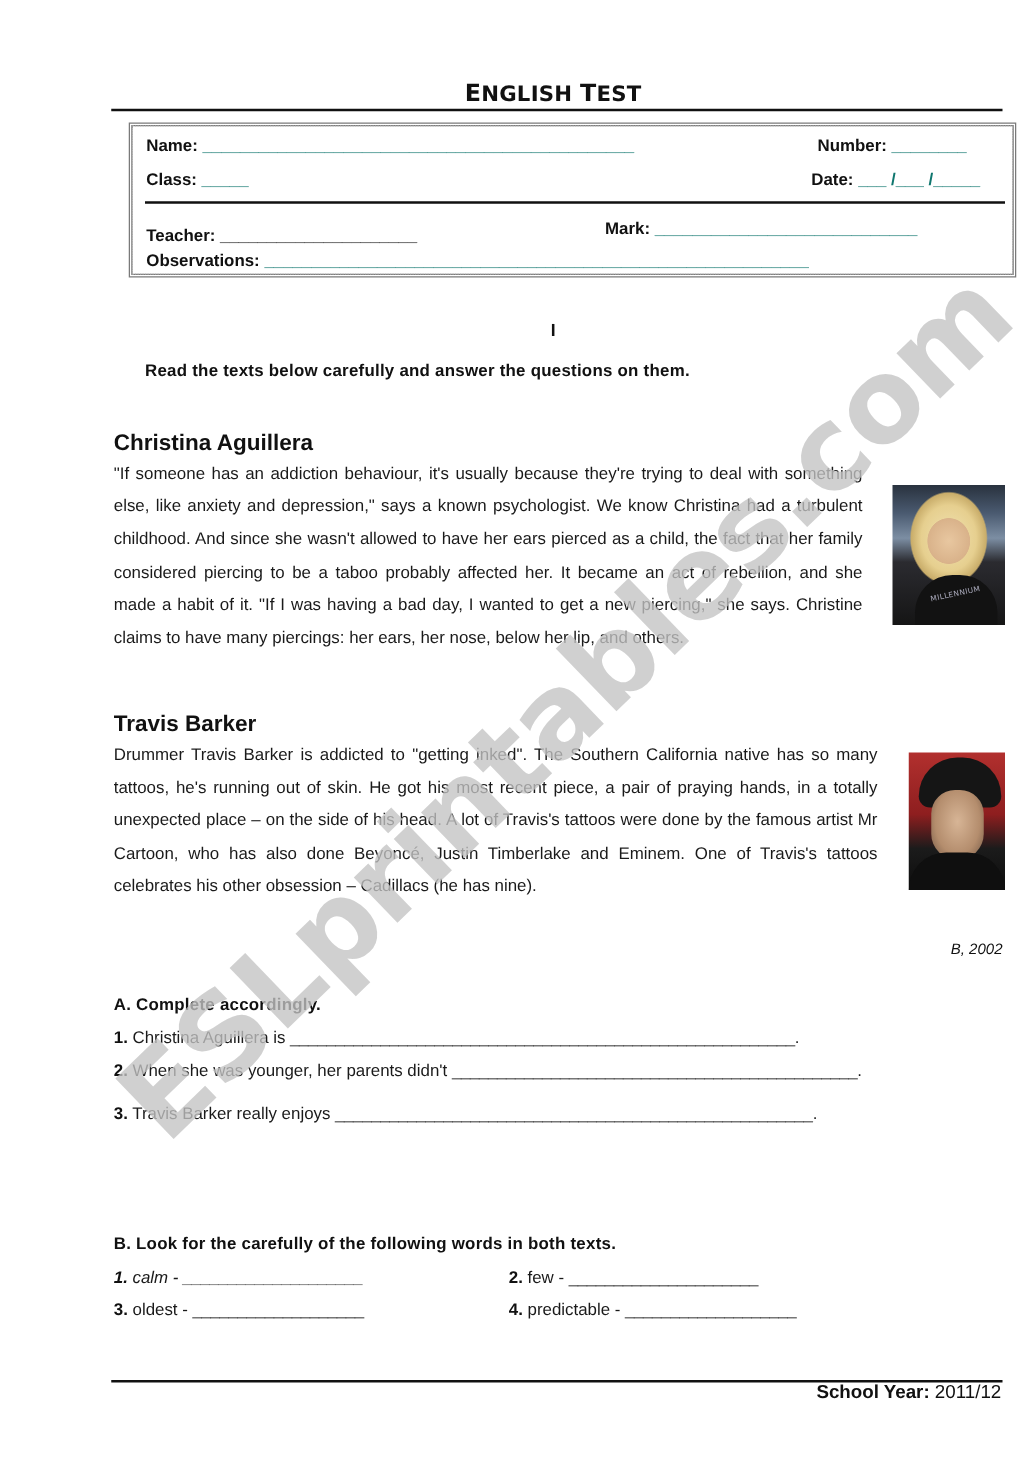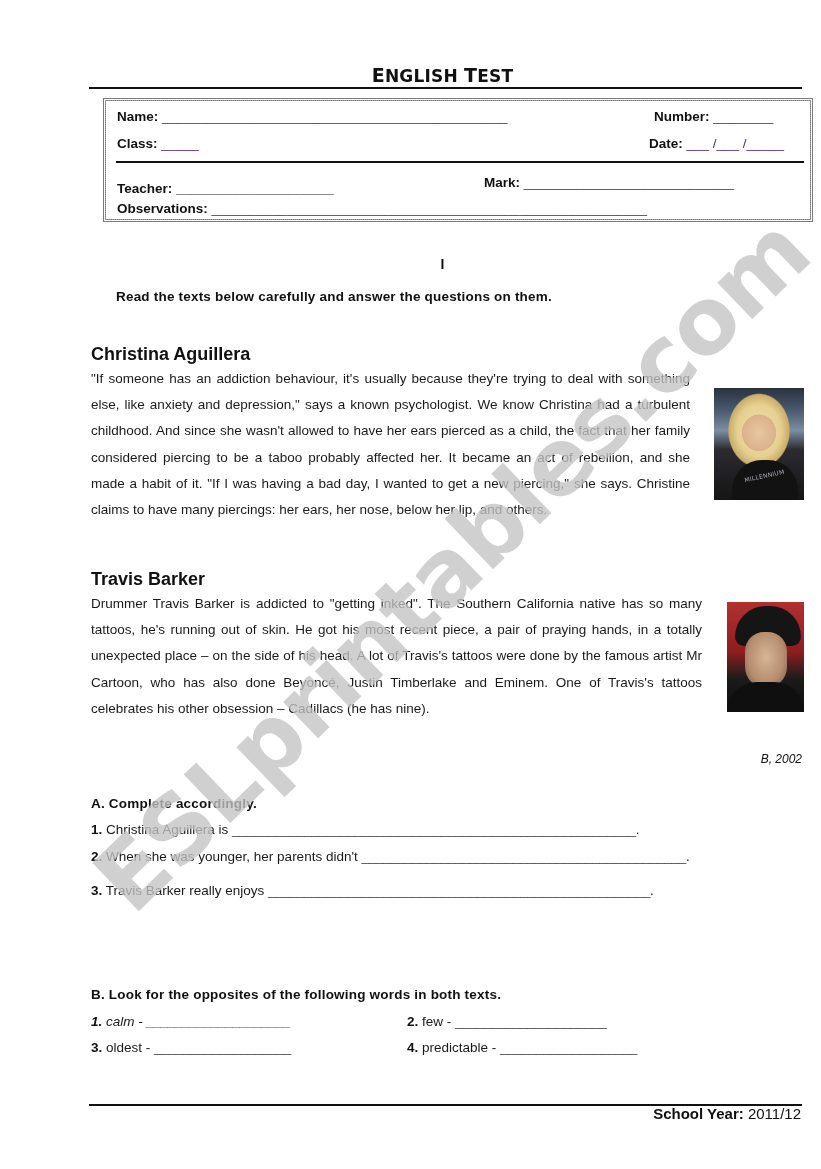--- a/index.html
+++ b/index.html
@@ -16,21 +16,21 @@
   }
   .title .big { font-size: 19px; }
   .rule-top { position: absolute; left: 57px; width: 713px; top: 87px; height: 2px; background: #111; }
 
   .idbox {
     position: absolute; left: 71px; top: 98px; width: 710px; height: 124px;
     border: 3px double #7a7a7a; box-sizing: border-box;
     outline: 1px dotted #9a9a9a; outline-offset: -3px;
   }
   .idbox .row { position: absolute; font-size: 13.5px; font-weight: bold; white-space: nowrap; }
-  .idbox .blank { font-weight: normal; letter-spacing: 0px; color: #4c1d95; }
+  .idbox .blank { font-weight: bold; letter-spacing: 0px; color: #0f766e; }
   .idbox .blank.bold { font-weight: bold; color: #111; }
   .idbox .divider { position: absolute; left: 10px; right: 6px; top: 60px; height: 2px; background: #111; }
 
   .roman { position: absolute; left: 0; width: 821px; top: 256px; text-align: center; font-size: 14px; font-weight: bold; }
   .instruction { position: absolute; left: 84px; top: 289px; font-size: 13.5px; font-weight: bold; letter-spacing: 0.2px; }
 
   .heading { position: absolute; left: 59px; font-size: 18px; font-weight: bold; }
   .para {
     position: absolute; left: 59px; width: 599px; font-size: 13.5px; line-height: 26.2px;
     text-align: justify; color: #1a1a1a;
@@ -153,21 +153,21 @@
   <div class="q" style="top:822px;">
     <span class="num">1.</span><span> Christina Aguillera is </span><span class="line">________________________________________________________</span><span>.</span>
   </div>
   <div class="q" style="top:849px;">
     <span class="num">2.</span><span> When she was younger, her parents didn't </span><span class="line">_____________________________________________</span><span>.</span>
   </div>
   <div class="q" style="top:883px;">
     <span class="num">3.</span><span> Travis Barker really enjoys </span><span class="line">_____________________________________________________</span><span>.</span>
   </div>
 
-  <div class="section-title" style="top:987px;">B. Look for the opposites of the following words in both texts.</div>
+  <div class="section-title" style="top:987px;">B. Look for the carefully of the following words in both texts.</div>
   <div class="q" style="top:1014px;font-style:italic;">
     <span class="num">1.</span><span> calm - </span><span class="line">____________________</span>
   </div>
   <div class="q" style="left:375px; top:1014px;">
     <span class="num">2.</span><span> few - </span><span class="line">_____________________</span>
   </div>
   <div class="q" style="top:1040px;">
     <span class="num">3.</span><span> oldest - </span><span class="line">___________________</span>
   </div>
   <div class="q" style="left:375px; top:1040px;">

